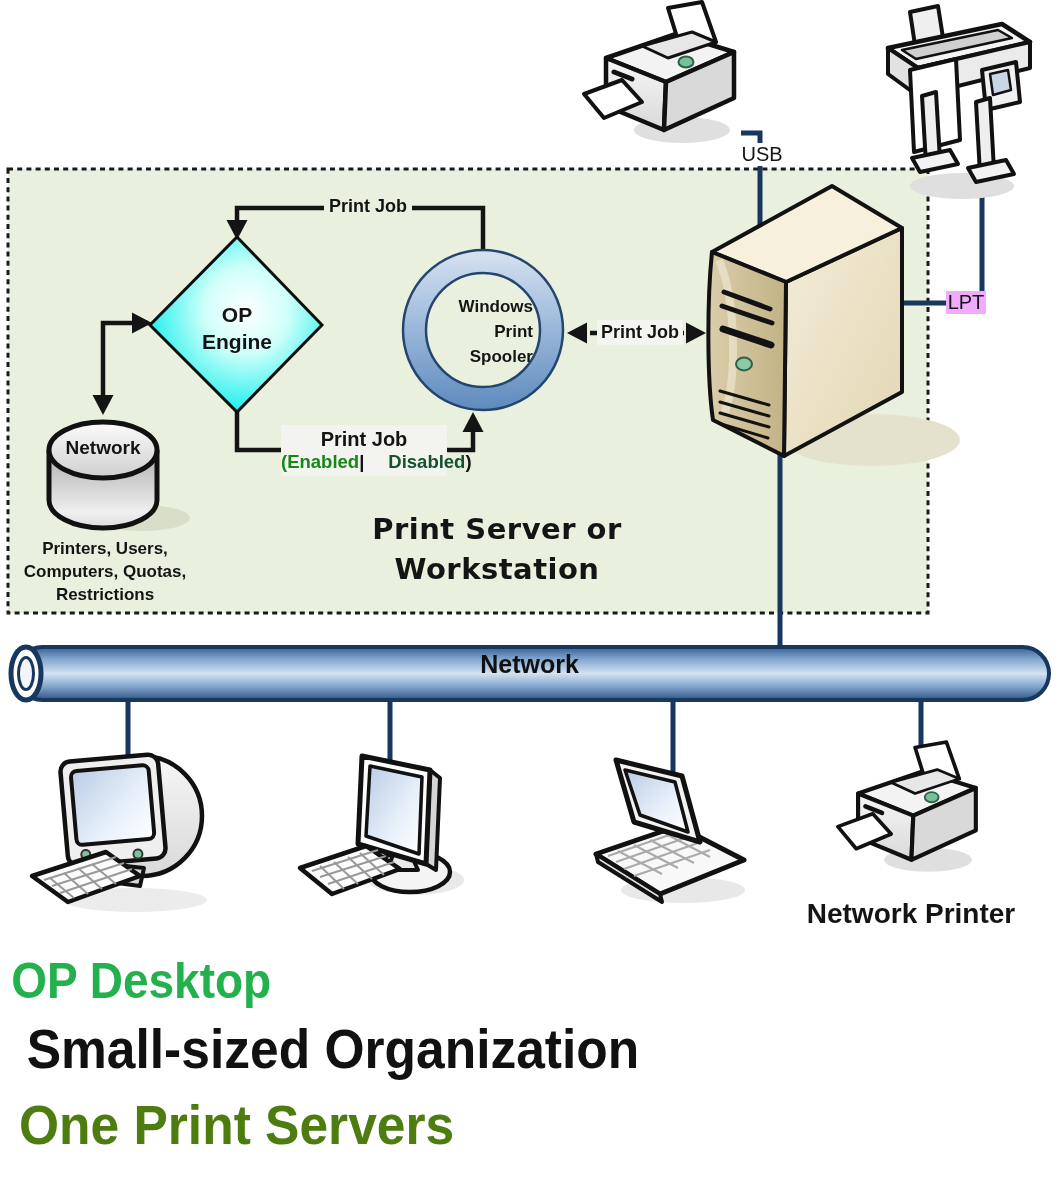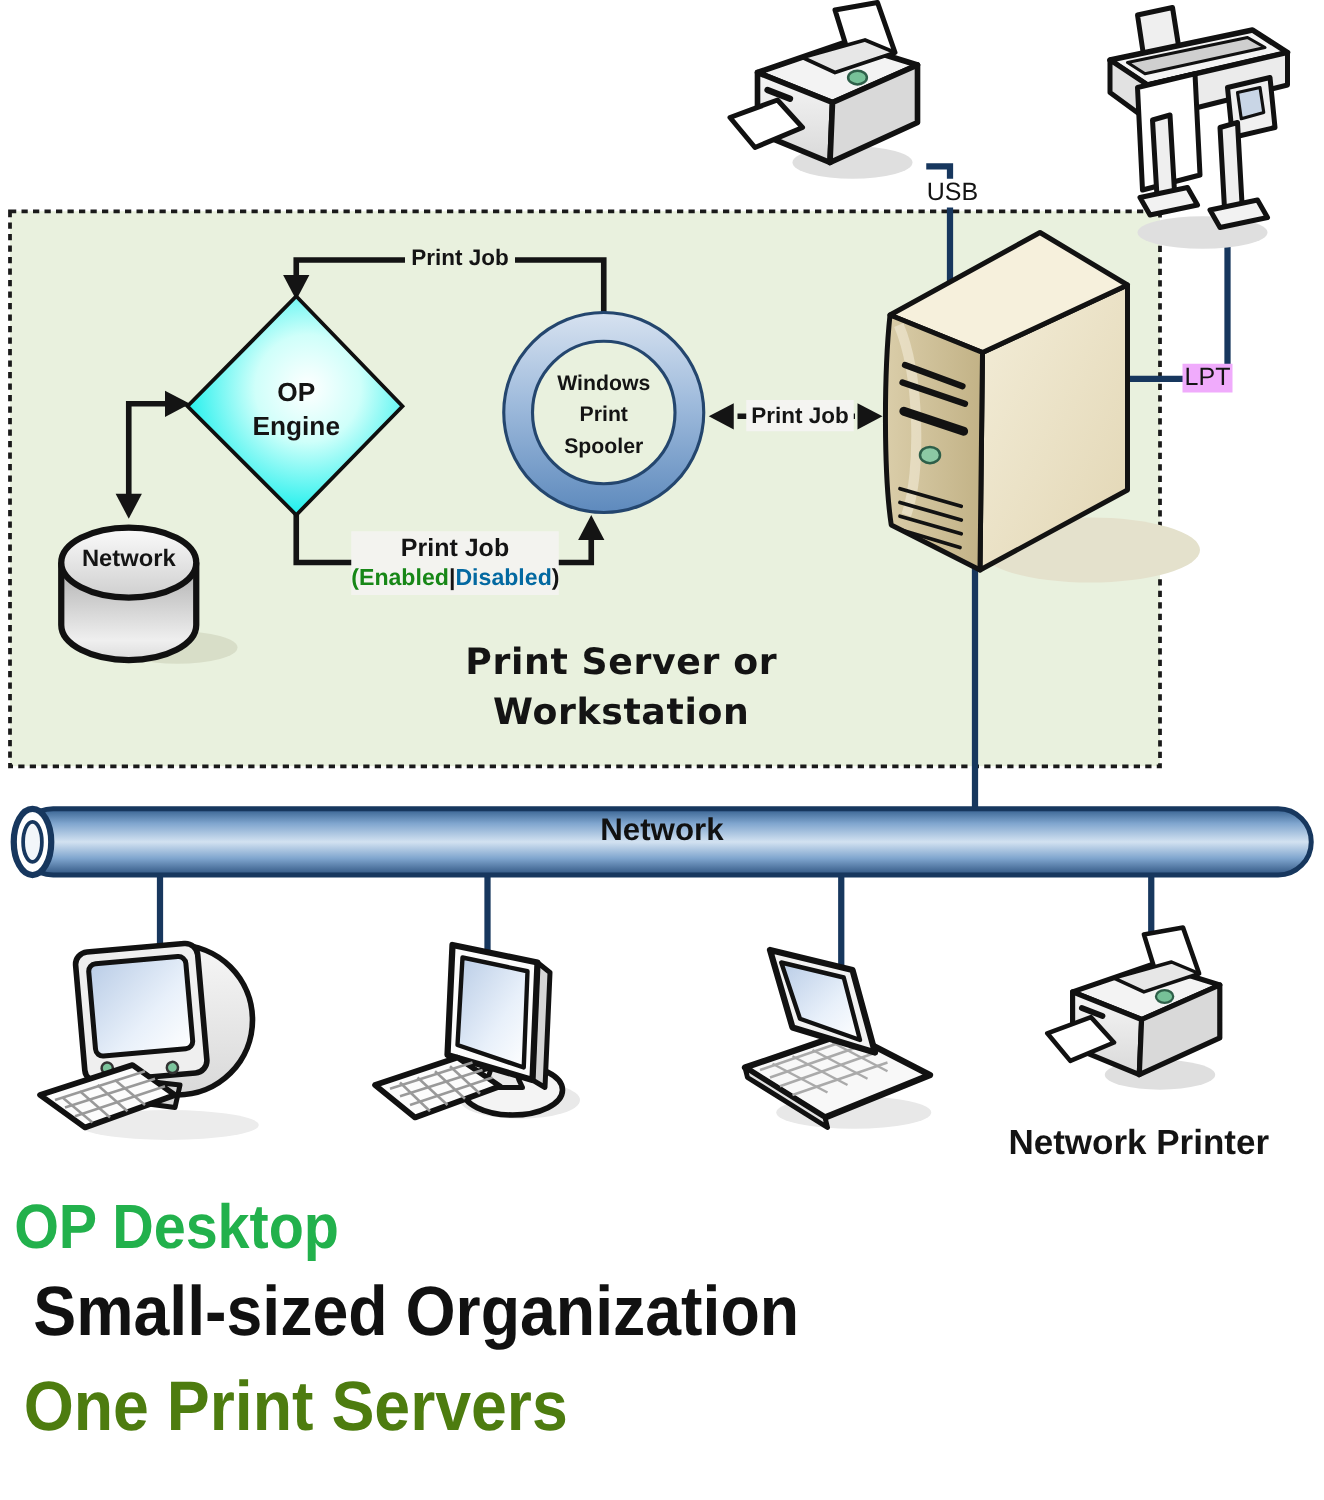--- a/index.html
+++ b/index.html
@@ -2,28 +2,28 @@
 <html><head>
 <meta charset="utf-8">
 <style>
   html,body{margin:0;padding:0;background:#fff;}
   #stage{position:relative;width:1059px;height:1200px;background:#ffffff;overflow:hidden;
          font-family:"Liberation Sans",sans-serif;}
   #diagram-svg{position:absolute;left:0;top:0;z-index:1;}
   .lbl{position:absolute;z-index:2;color:#141414;font-weight:bold;text-align:center;}
   .lbl-print-job-top{left:324px;top:196px;width:88px;font-size:18px;background:#E9F1DE;}
   .lbl-op-engine{left:187px;top:301px;width:100px;font-size:21px;line-height:27px;}
-  .lbl-spooler{left:433px;top:294px;width:100px;font-size:17px;line-height:25px;}
+  .lbl-spooler{left:433px;top:294px;width:100px;font-size:17px;line-height:25px;text-align:right;}
   .lbl-print-job-mid{left:597px;top:320px;width:86px;font-size:18px;background:#F4F4F1;padding:2px 0;}
   .lbl-pj-bottom-box{left:281px;top:425px;width:166px;background:#F3F3EF;padding:2px 0 3px 0;}
   .pj-bottom-title{font-size:20px;line-height:24px;}
   .pj-bottom-state{font-size:18.5px;line-height:22px;white-space:nowrap;}
   .state-green{color:#178717;}
   .state-black{color:#141414;}
-  .state-red{color:#0369a1;}
+  .state-red{color:#14532d;padding-left:24px;}
   .lbl-database{left:53px;top:437px;width:100px;font-size:19px;}
   .lbl-db-contents{left:10px;top:537px;width:190px;font-size:17px;line-height:23px;}
   .lbl-box-title{left:332px;top:509px;width:330px;font-size:29px;line-height:40px;
                  font-family:"DejaVu Sans",sans-serif;letter-spacing:0.5px;}
   .lbl-usb{left:740px;top:143px;width:44px;font-size:20px;font-weight:normal;background:#ffffff;}
   .lbl-lpt{left:946px;top:291px;width:40px;font-size:20px;font-weight:normal;background:#f0abfc;}
   .lbl-network{left:0;top:650px;width:1059px;font-size:25px;color:#111;}
   .lbl-network-printer{left:806px;top:898px;width:210px;font-size:28px;}
   .cap{position:absolute;left:0;width:1059px;text-align:left;z-index:2;font-weight:bold;}
   .cap span{display:inline-block;transform:scaleX(0.92);transform-origin:center;}
@@ -257,20 +257,25 @@
 
 <div class="lbl lbl-pj-bottom-box">
   <div class="pj-bottom-title">Print Job</div>
   <div class="pj-bottom-state">
     <span class="state-green">(Enabled</span><span class="state-black">|</span><span class="state-red">Disabled</span><span class="state-black">)</span>
   </div>
 </div>
 
 <div class="lbl lbl-database">Network</div>
 
+<div class="lbl lbl-db-contents">
+  <div>Printers, Users,</div>
+  <div>Computers, Quotas,</div>
+  <div>Restrictions</div>
+</div>
 
 <div class="lbl lbl-box-title">Print Server or Workstation</div>
 
 <div class="lbl lbl-usb">USB</div>
 
 <div class="lbl lbl-lpt">LPT</div>
 
 <div class="lbl lbl-network">Network</div>
 
 <div class="lbl lbl-network-printer">Network Printer</div>

